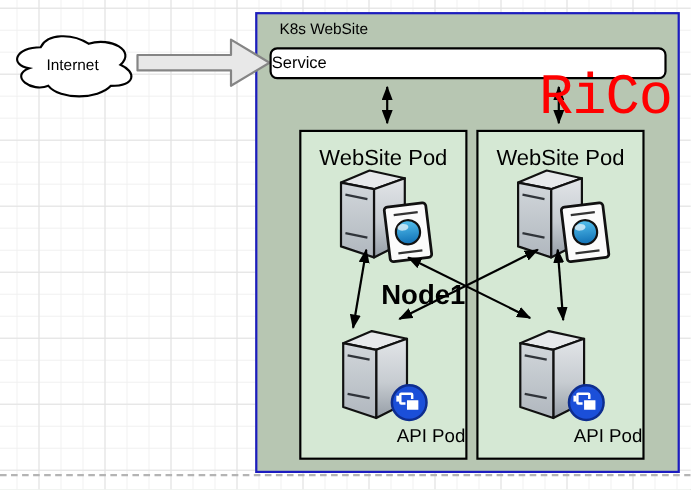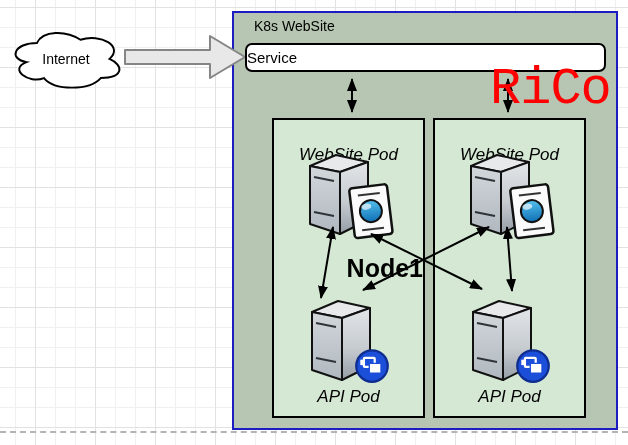--- a/index.html
+++ b/index.html
@@ -29,23 +29,23 @@
     position:absolute;left:245px;top:43px;width:361px;height:29px;box-sizing:border-box;
     background:var(--service-fill,#ffffff);border:2px solid #000;border-radius:7px;z-index:3;
     display:flex;align-items:center;font-size:15px;
   }
   .node{
     position:absolute;top:118px;width:153px;height:300px;box-sizing:border-box;
     background:var(--node-fill,#d5e8d4);border:2px solid var(--node-border,#000);z-index:2;
   }
   .node.n1{left:272px;}
   .node.n2{left:433px;}
-  .pod-title{position:absolute;top:25px;width:100%;text-align:center;font-size:17px;font-style:italic;}
+  .pod-title{position:absolute;top:13px;width:100%;text-align:center;font-size:20px;}
   .node-name{position:absolute;top:134px;width:100%;text-align:right;font-size:25px;font-weight:bold;}
-  .pod-bottom{position:absolute;bottom:9px;width:100%;text-align:center;font-size:17px;font-style:italic;}
+  .pod-bottom{position:absolute;bottom:9px;width:100%;text-align:right;font-size:17px;}
   .web-icon{position:absolute;left:32px;top:30px;}
   .api-icon{position:absolute;left:34px;top:176px;}
   .arrow-layer{position:absolute;inset:0;z-index:4;pointer-events:none;}
   .watermark{
     position:absolute;left:490px;top:64px;z-index:5;
     font-family:Liberation Mono, monospace;font-size:52px;line-height:1;
     color:var(--watermark,#ff0000);letter-spacing:-1px;white-space:nowrap;
   }
   .defs-hidden{position:absolute;width:0;height:0;overflow:hidden;}
 </style>

